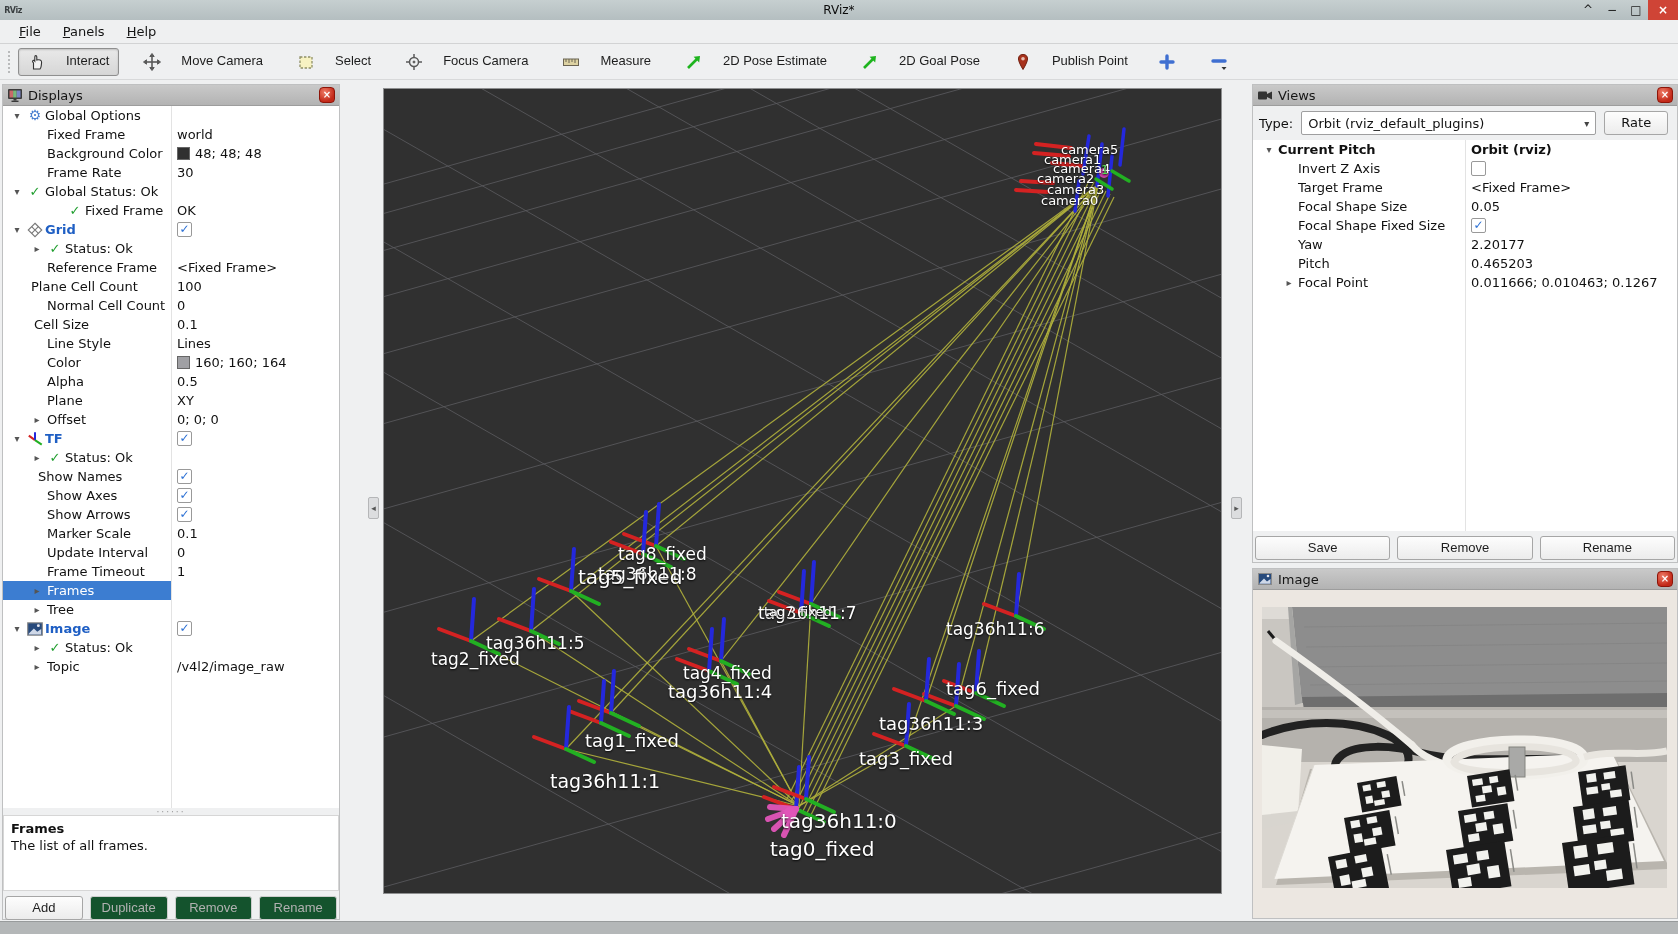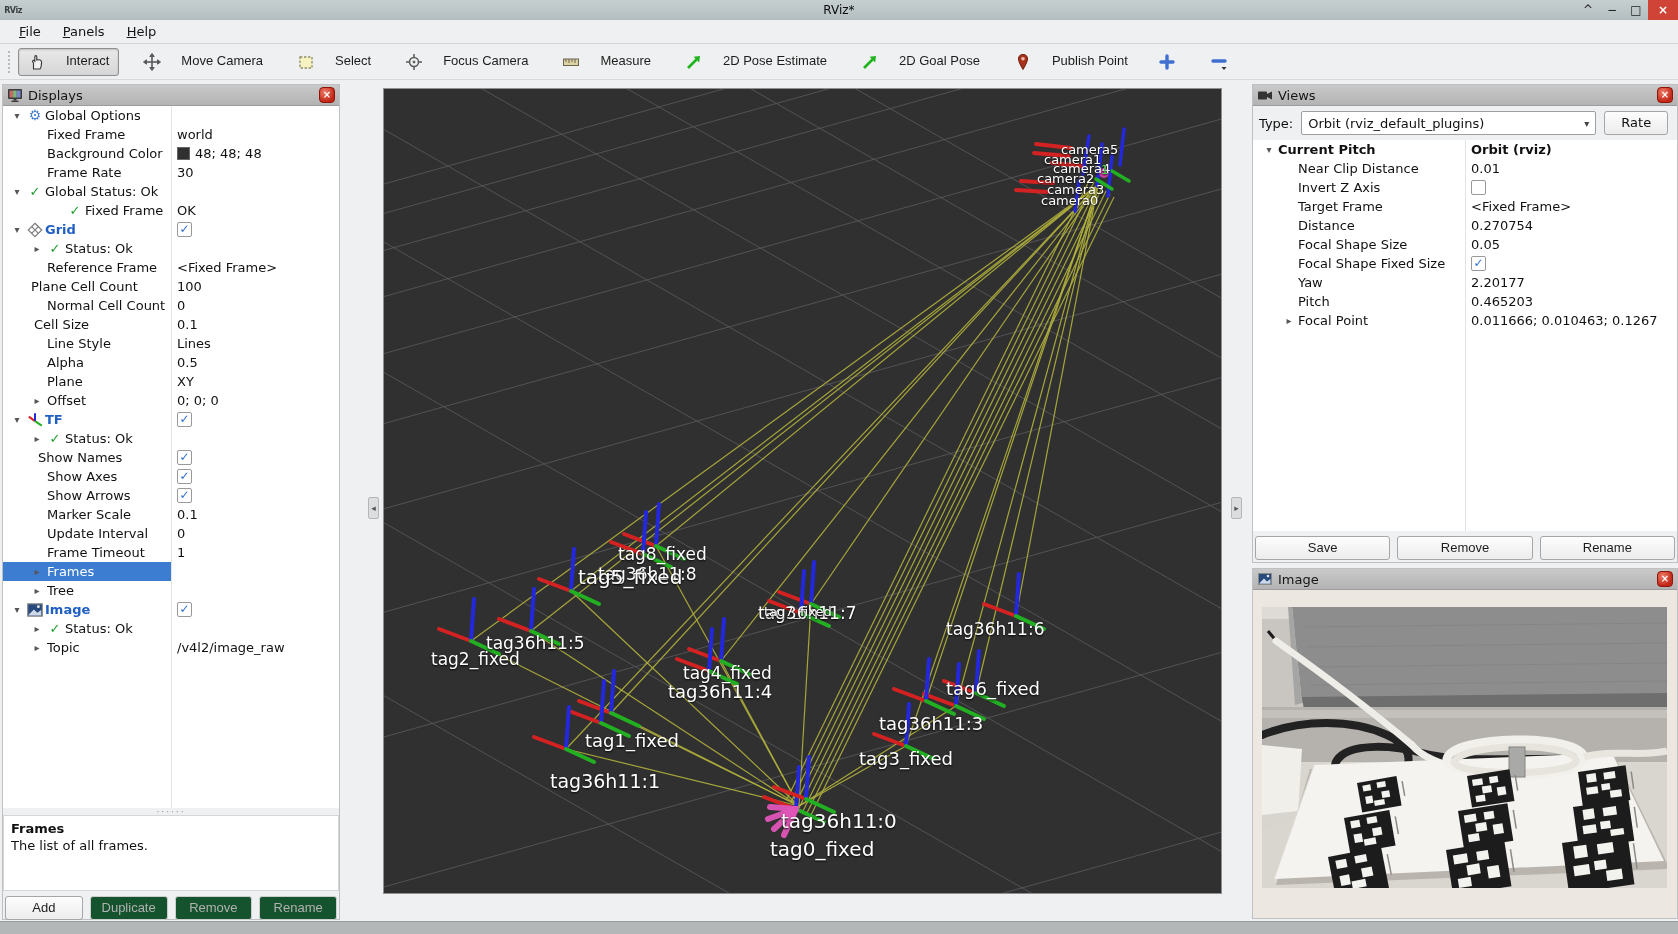--- a/index.html
+++ b/index.html
@@ -353,20 +353,30 @@
           <span class="tval">0.1</span>
         </div>
       </div>
       <div class="trow">
         <div class="tcell-l" style="padding-left: 25px;">
           <span class="exp" style="width: 18px;"></span>
           <span class="rlabel">Line Style</span>
         </div>
         <div class="tcell-v">
           <span class="tval">Lines</span>
+        </div>
+      </div>
+      <div class="trow">
+        <div class="tcell-l" style="padding-left: 25px;">
+          <span class="exp" style="width: 18px;"></span>
+          <span class="rlabel">Color</span>
+        </div>
+        <div class="tcell-v">
+          <span class="swatch" style="background: rgb(160, 160, 164);"></span>
+          <span class="tval">160; 160; 164</span>
         </div>
       </div>
       <div class="trow">
         <div class="tcell-l" style="padding-left: 25px;">
           <span class="exp" style="width: 18px;"></span>
           <span class="rlabel">Alpha</span>
         </div>
         <div class="tcell-v">
           <span class="tval">0.5</span>
         </div>
@@ -719,51 +729,33 @@
           <span class="exp" style="width: 16px;">▾</span>
           <span class="rlabel bold">Current Pitch</span>
         </div>
         <div class="tcell-v">
           <span class="tval bold">Orbit (rviz)</span>
         </div>
       </div>
       <div class="trow">
         <div class="tcell-l" style="padding-left: 28px;">
           <span class="exp" style="width: 16px;"></span>
-          <span class="rlabel">Near Clip Distance</span>
-        </div>
-        <div class="tcell-v">
-          <span class="tval">0.01</span>
-        </div>
-      </div>
-      <div class="trow">
-        <div class="tcell-l" style="padding-left: 28px;">
-          <span class="exp" style="width: 16px;"></span>
           <span class="rlabel">Invert Z Axis</span>
         </div>
         <div class="tcell-v">
           <span class="cb"></span>
         </div>
       </div>
       <div class="trow">
         <div class="tcell-l" style="padding-left: 28px;">
           <span class="exp" style="width: 16px;"></span>
           <span class="rlabel">Target Frame</span>
         </div>
         <div class="tcell-v">
           <span class="tval">&lt;Fixed Frame&gt;</span>
-        </div>
-      </div>
-      <div class="trow">
-        <div class="tcell-l" style="padding-left: 28px;">
-          <span class="exp" style="width: 16px;"></span>
-          <span class="rlabel">Distance</span>
-        </div>
-        <div class="tcell-v">
-          <span class="tval">0.270754</span>
         </div>
       </div>
       <div class="trow">
         <div class="tcell-l" style="padding-left: 28px;">
           <span class="exp" style="width: 16px;"></span>
           <span class="rlabel">Focal Shape Size</span>
         </div>
         <div class="tcell-v">
           <span class="tval">0.05</span>
         </div>

